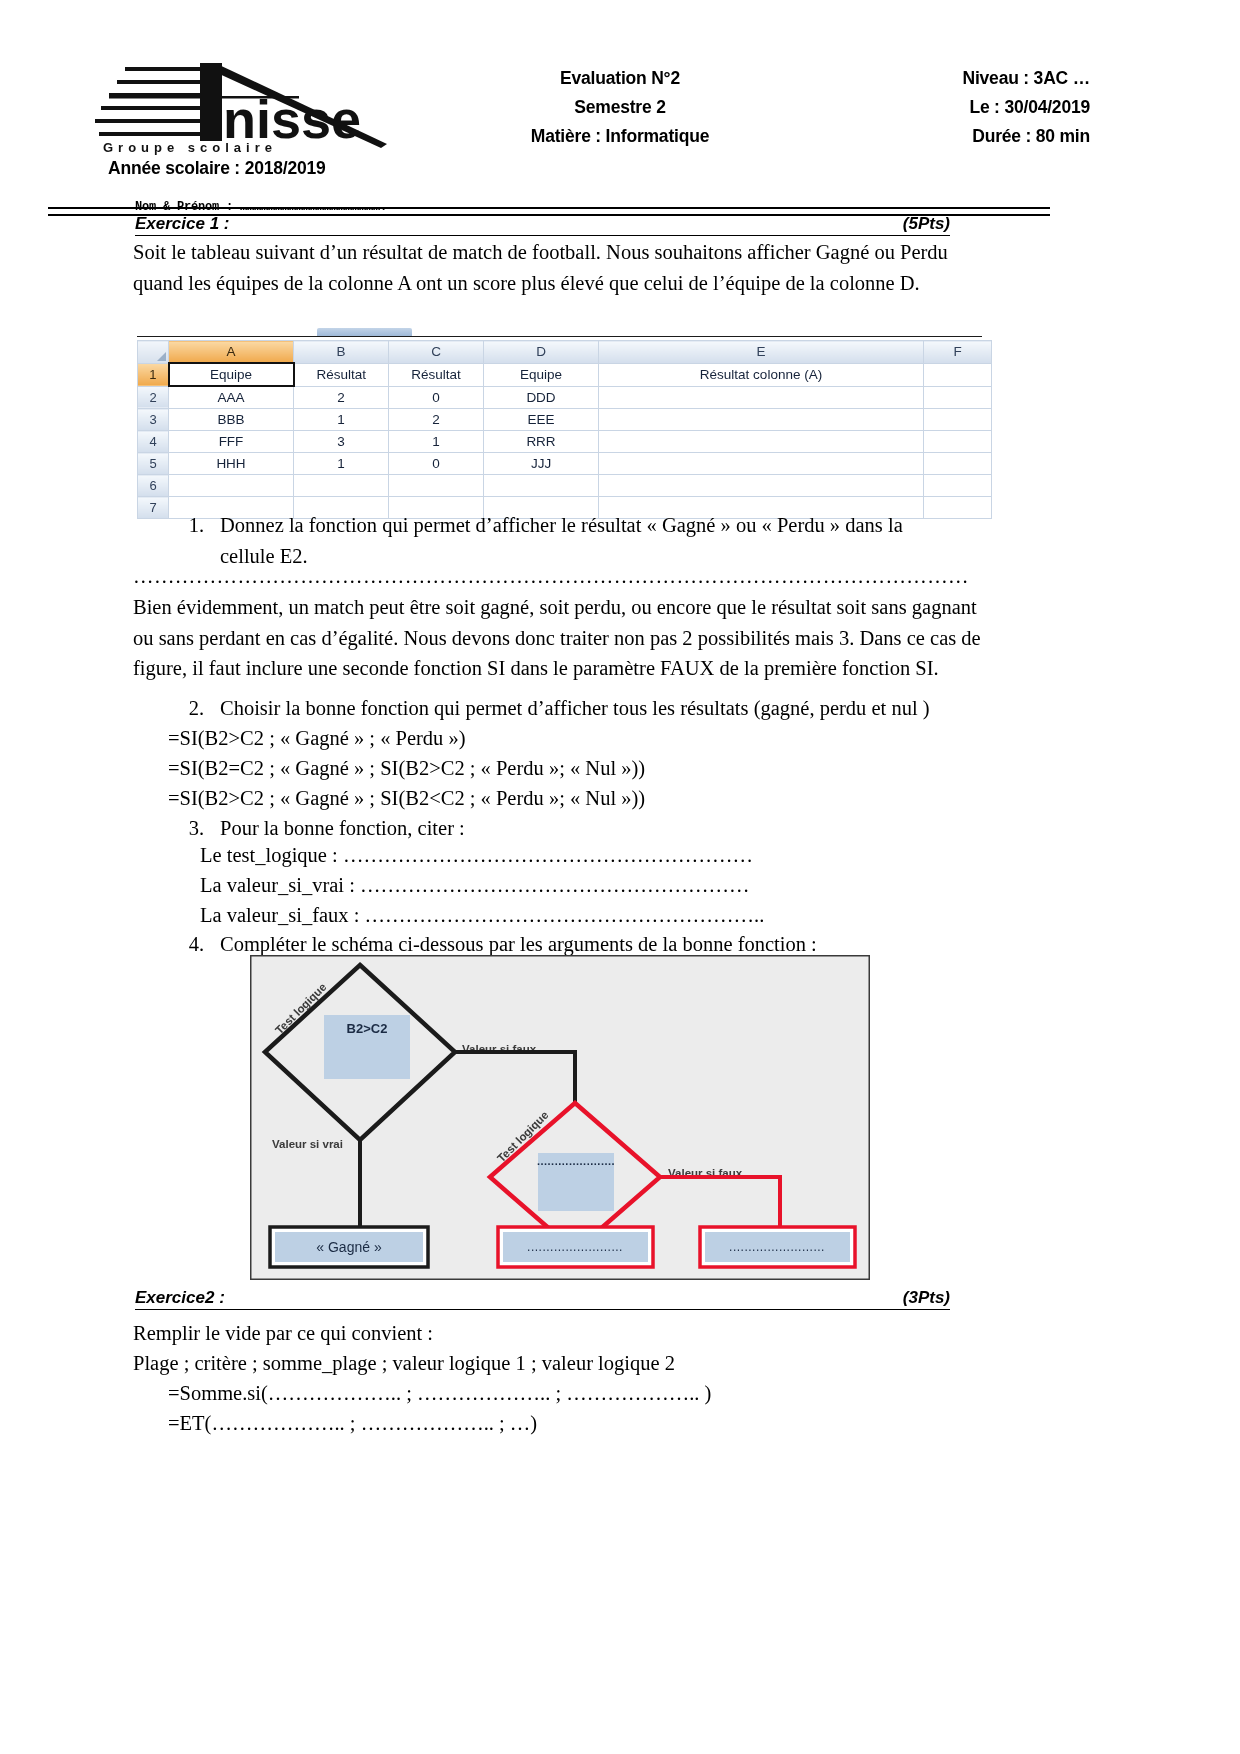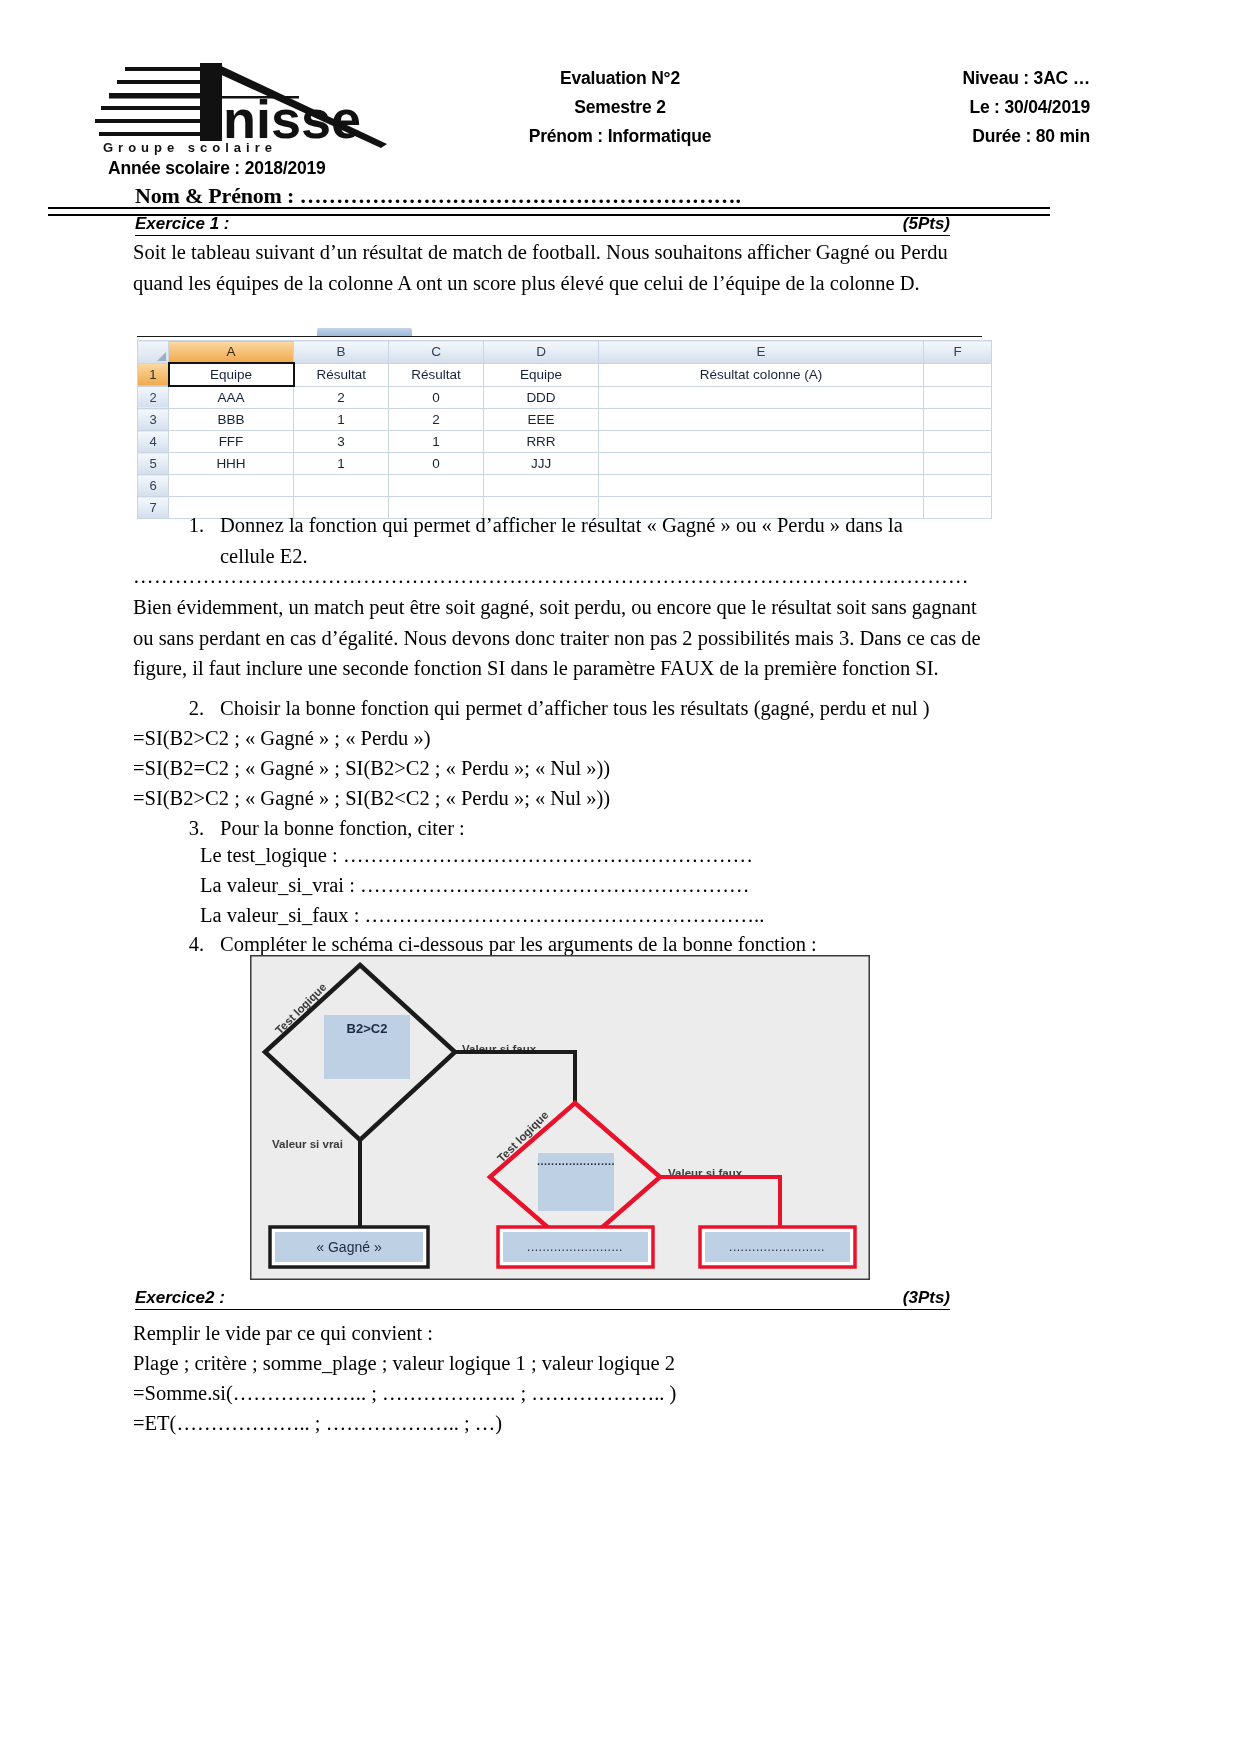--- a/index.html
+++ b/index.html
@@ -69,24 +69,24 @@
     left: 108px;
     top: 158px;
     font-family: "Liberation Sans", sans-serif;
     font-weight: bold;
     font-size: 17.5px;
     letter-spacing: -0.2px;
   }
   .nom {
     position: absolute;
     left: 135px;
-    top: 183px;
-    font-family: Liberation Serif, serif;
+    top: 200px;
+    font-family: Liberation Mono, monospace;
     font-weight: bold;
-    font-size: 22px;
+    font-size: 12px;
     letter-spacing: -0.2px;
     white-space: nowrap;
   }
 
   .rule-double {
     position: absolute;
     left: 48px;
     top: 207px;
     width: 1002px;
     height: 5px;
@@ -138,20 +138,21 @@
   .num-item .txt {
     display: block;
     margin-left: 50px;
   }
   .formula {
     position: absolute;
     font-family: "Liberation Serif", serif;
     font-size: 20.5px;
     line-height: 30.5px;
     white-space: nowrap;
+    margin-left: 35px;
   }
   .sub-line {
     position: absolute;
     font-family: "Liberation Serif", serif;
     font-size: 20.5px;
     white-space: nowrap;
   }
 
   
   .xl {
@@ -280,21 +281,21 @@
 
         <text x="128" y="88" font-family="Liberation Sans, sans-serif" font-size="54" font-weight="bold" fill="#111">nisse</text>
 
         <text x="8" y="102" font-family="Liberation Sans, sans-serif" font-size="13" font-weight="bold" letter-spacing="5" fill="#111">Groupe  scolaire</text>
       </svg>
     </div>
 
     <div class="hdr-center">
       <div>Evaluation N°2</div>
       <div>Semestre 2</div>
-      <div>Prénom : Informatique</div>
+      <div>Matière : Informatique</div>
     </div>
 
     <div class="hdr-right">
       <div>Niveau : 3AC …</div>
       <div>Le : 30/04/2019</div>
       <div>Durée : 80 min</div>
     </div>
   </div>
 
   <div class="annee">Année scolaire : 2018/2019</div>

